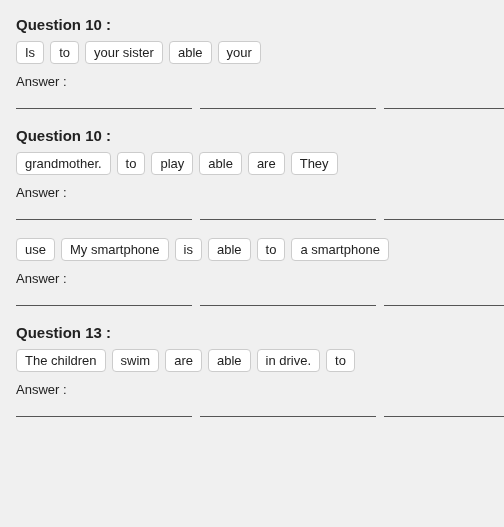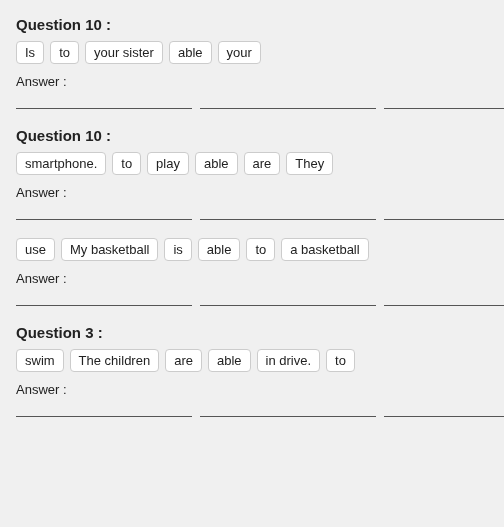--- a/index.html
+++ b/index.html
@@ -85,61 +85,61 @@
         <input class="answer-line" type="text" style="">
         <input class="answer-line" type="text" style="">
         <input class="answer-line" type="text" style="">
       </div>
     </div>
   </div>
 
   <div class="question-block">
     <div class="question-title">Question 10 :</div>
     <div class="word-chips">
-      <span class="chip">smartphone.</span>
+      <span class="chip">grandmother.</span>
       <span class="chip">to</span>
       <span class="chip">play</span>
       <span class="chip">able</span>
       <span class="chip">are</span>
       <span class="chip">They</span>
     </div>
     <div class="answer-row">
       <span class="answer-label">Answer :</span>
       <div class="answer-lines-container">
         <input class="answer-line" type="text" style="">
         <input class="answer-line" type="text" style="">
         <input class="answer-line" type="text" style="">
       </div>
     </div>
   </div>
 
   <div class="question-block">
     <div class="word-chips">
       <span class="chip">use</span>
-      <span class="chip">My basketball</span>
+      <span class="chip">My smartphone</span>
       <span class="chip">is</span>
       <span class="chip">able</span>
       <span class="chip">to</span>
-      <span class="chip">a basketball</span>
+      <span class="chip">a smartphone</span>
     </div>
     <div class="answer-row">
       <span class="answer-label">Answer :</span>
       <div class="answer-lines-container">
         <input class="answer-line" type="text" style="">
         <input class="answer-line" type="text" style="">
         <input class="answer-line" type="text" style="">
       </div>
     </div>
   </div>
 
   <div class="question-block">
-    <div class="question-title">Question 3 :</div>
+    <div class="question-title">Question 13 :</div>
     <div class="word-chips">
+      <span class="chip">The children</span>
       <span class="chip">swim</span>
-      <span class="chip">The children</span>
       <span class="chip">are</span>
       <span class="chip">able</span>
       <span class="chip">in drive.</span>
       <span class="chip">to</span>
     </div>
     <div class="answer-row">
       <span class="answer-label">Answer :</span>
       <div class="answer-lines-container">
         <input class="answer-line" type="text" style="">
         <input class="answer-line" type="text" style="">

